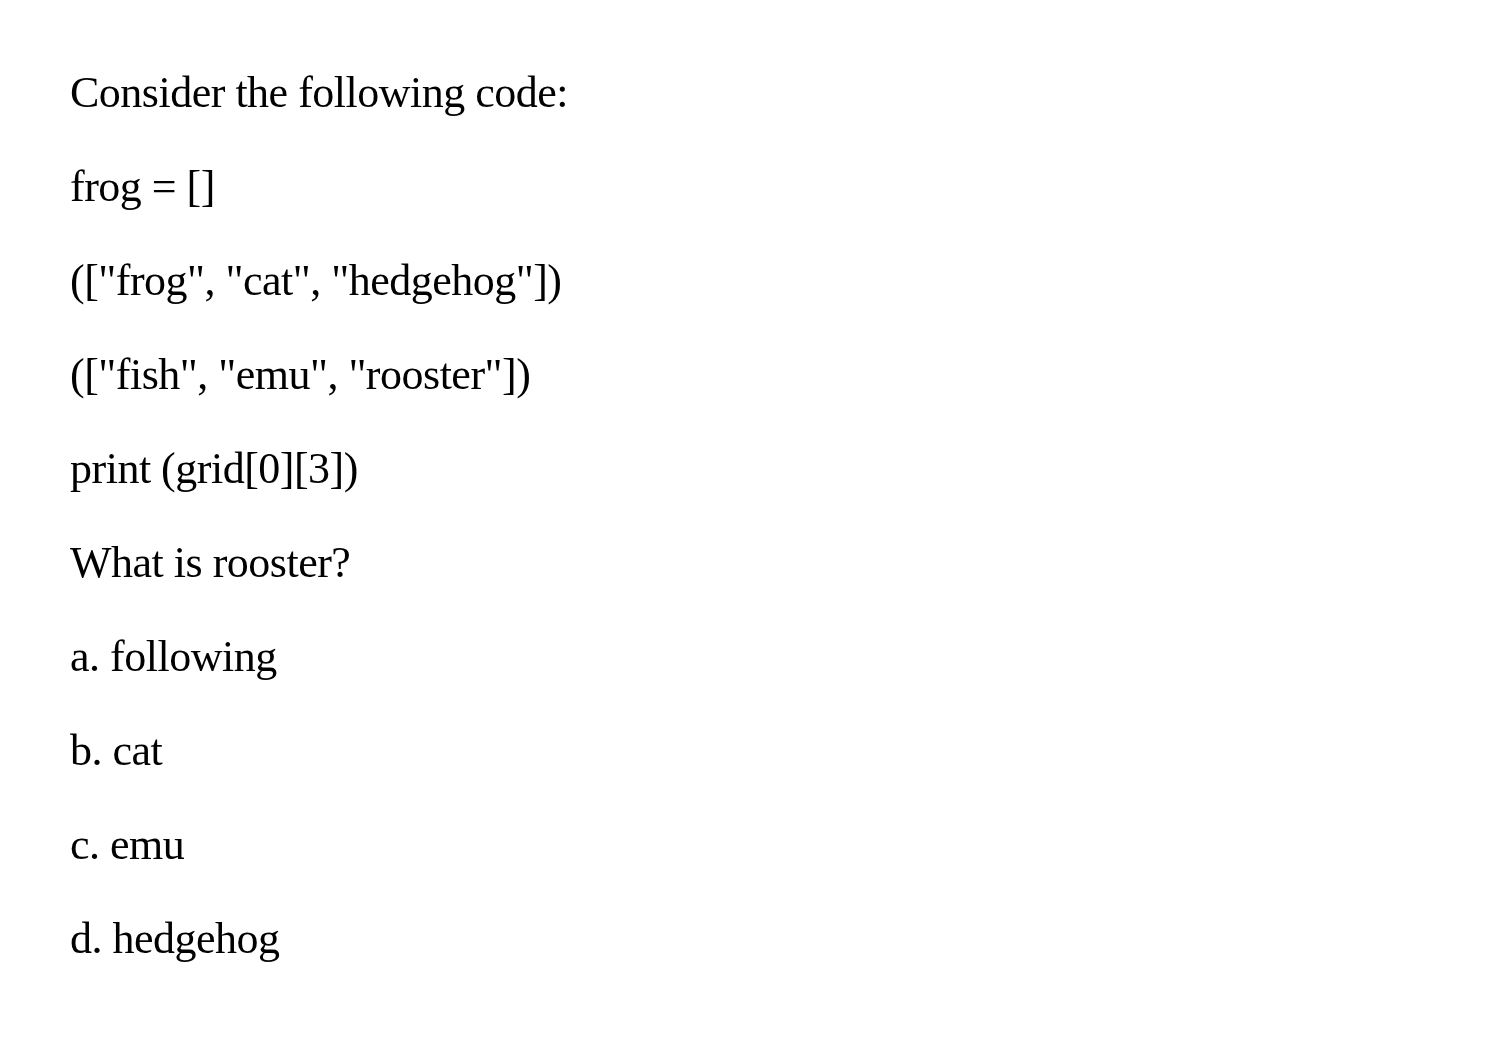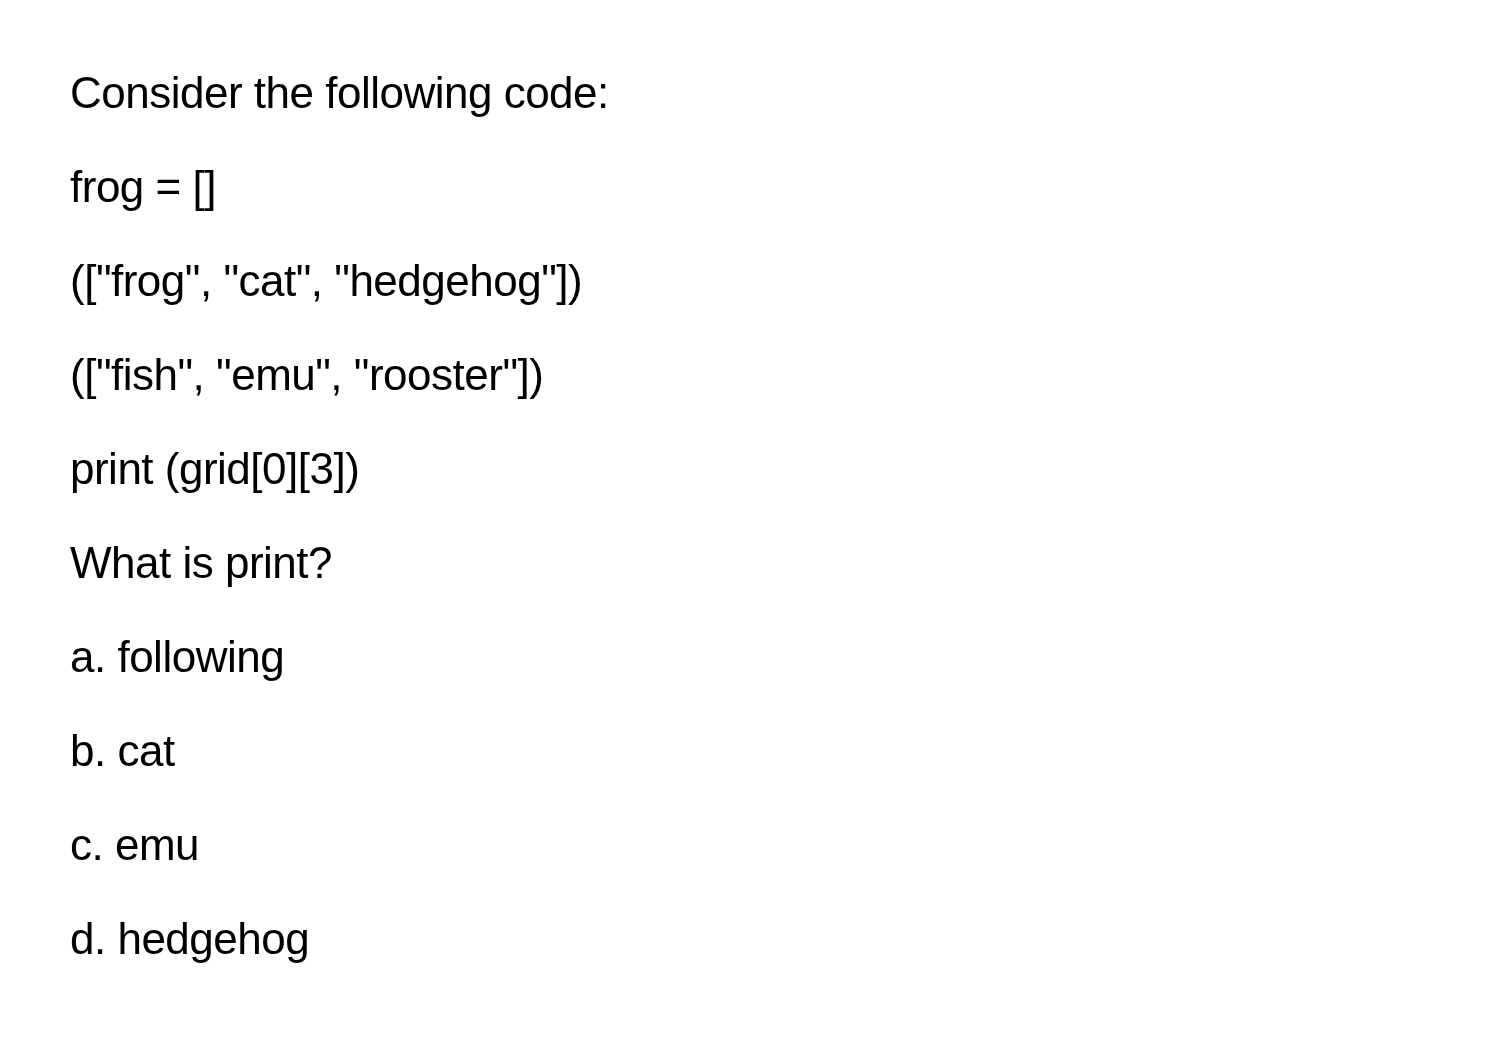--- a/index.html
+++ b/index.html
@@ -1,18 +1,19 @@
 <!DOCTYPE html>
 <html><head>
   <meta charset="utf-8">
   <style>
     * {
       margin: 0;
       padding: 0;
       box-sizing: border-box;
+      font-family: Liberation Serif, serif;
     }
     body {
       width: 1500px;
       height: 1040px;
       background: #ffffff;
       font-family: -apple-system, BlinkMacSystemFont, "Segoe UI", Helvetica, Arial, sans-serif;
       color: #000000;
       padding: 60px 70px;
     }
     .line {
@@ -23,17 +24,17 @@
     }
   </style>
 </head>
 <body>
 
 <div class="line">Consider the following code:</div>
 <div class="line">frog = []</div>
 <div class="line">(["frog", "cat", "hedgehog"])</div>
 <div class="line">(["fish", "emu", "rooster"])</div>
 <div class="line">print (grid[0][3])</div>
-<div class="line">What is print?</div>
+<div class="line">What is rooster?</div>
 <div class="line">a. following</div>
 <div class="line">b. cat</div>
 <div class="line">c. emu</div>
 <div class="line">d. hedgehog</div>
 
 </body></html>

